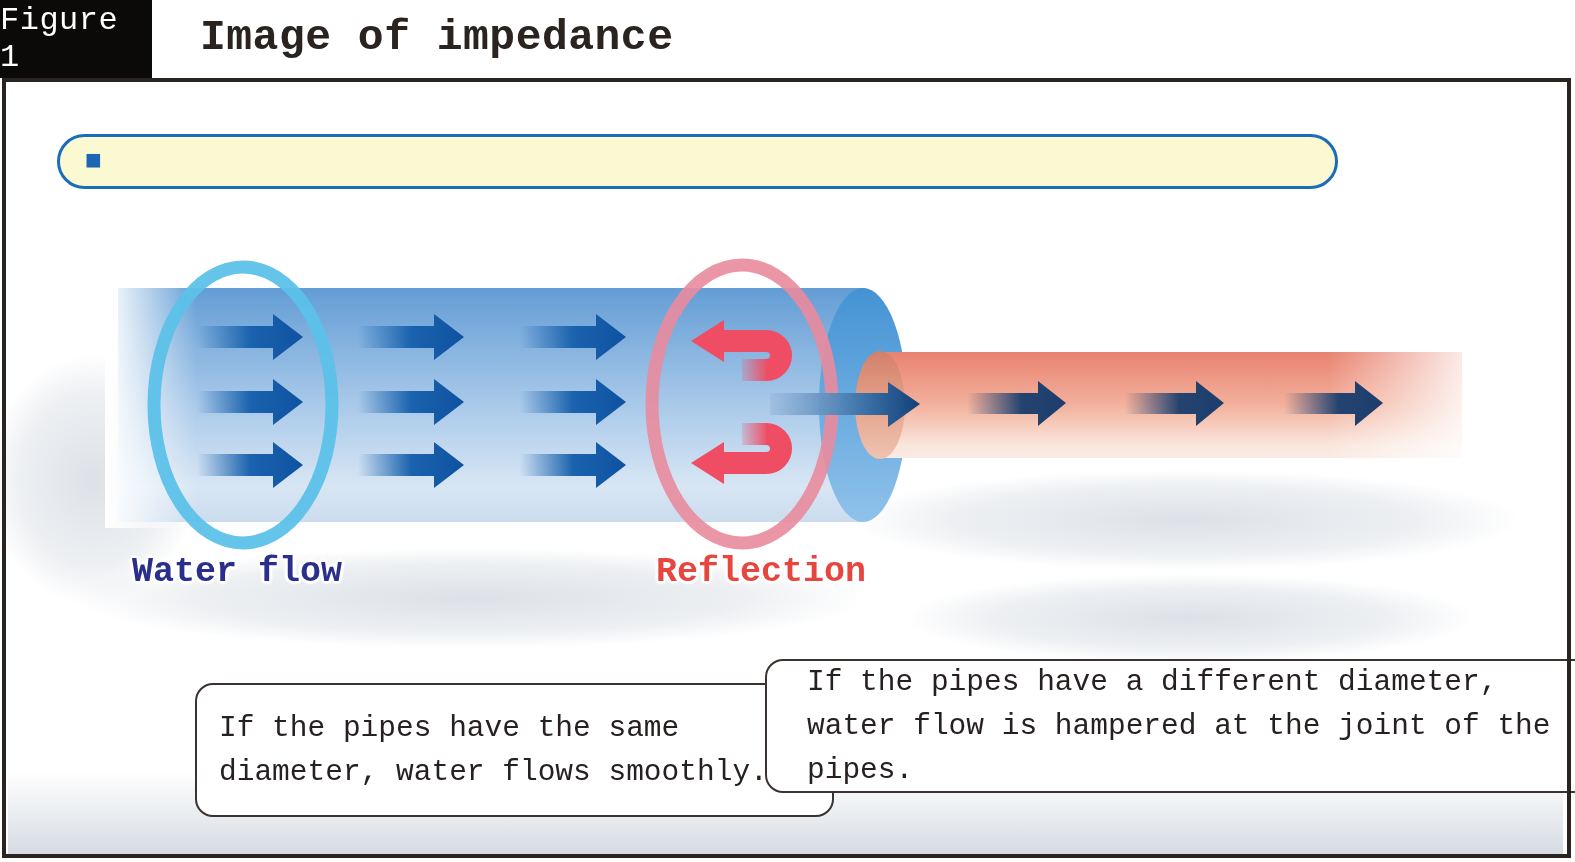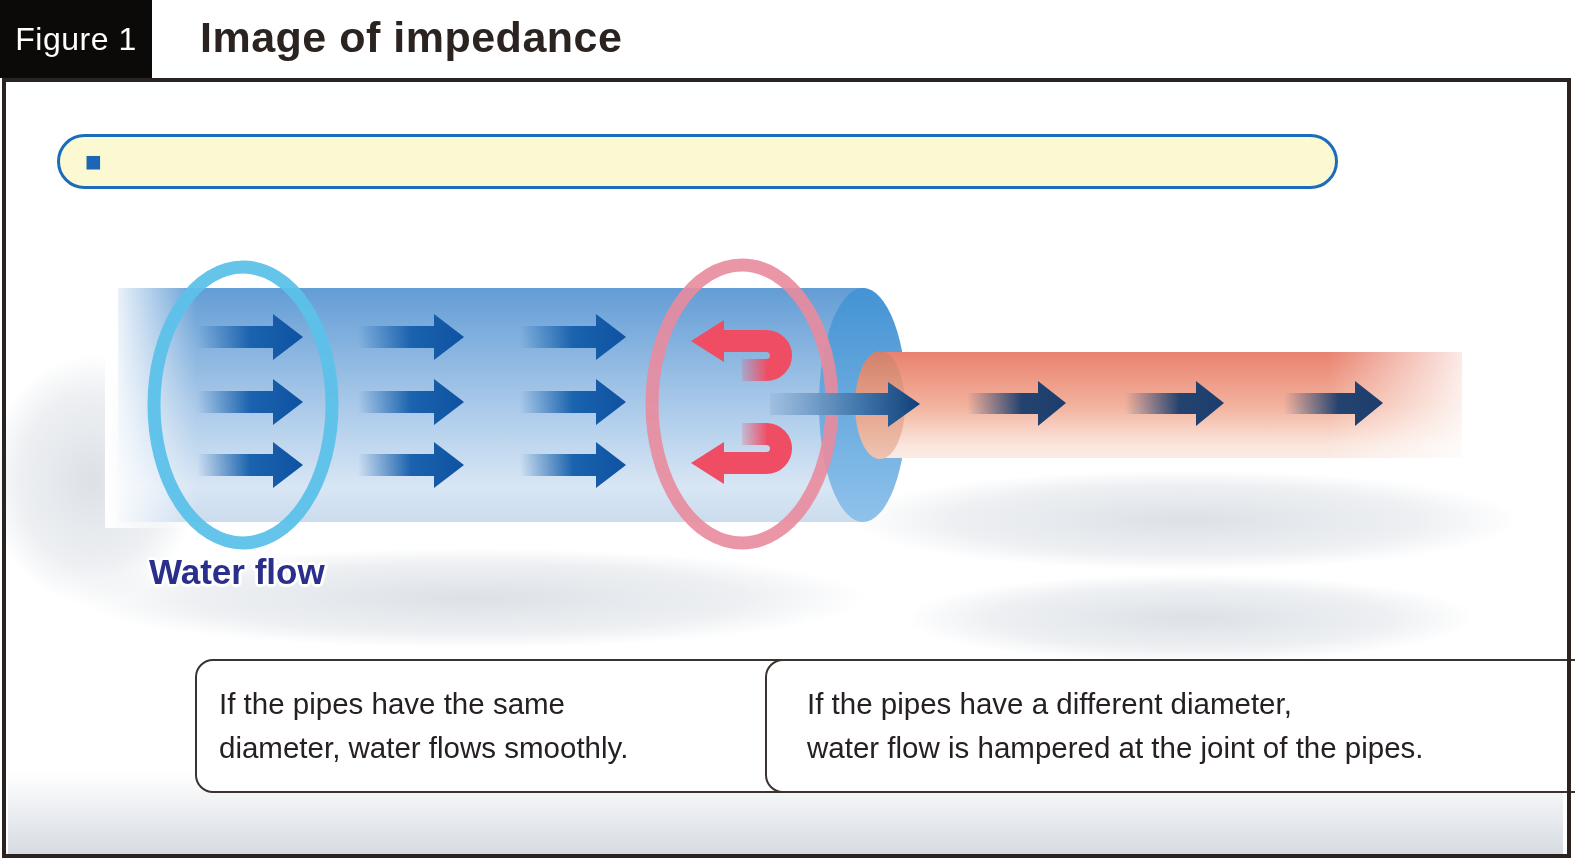--- a/index.html
+++ b/index.html
@@ -1,21 +1,21 @@
 <!DOCTYPE html>
 <html><head>
 <meta charset="utf-8">
 <style>
   * { box-sizing: border-box; margin: 0; padding: 0; }
   html,body { background:#ffffff; }
   .page {
     position: relative;
     width: 1575px; height: 862px;
     background: #ffffff;
-    font-family: Liberation Sans, sans-serif;
+    font-family: Liberation Mono, monospace;
     overflow: hidden;
   }
   
   .fig-tab {
     position: absolute; left: 0; top: 0;
     width: 152px; height: 78px;
     background: #0c0a09;
     display: flex; align-items: center; justify-content: center;
   }
   .fig-tab span { color: #ffffff; font-size: 32px; letter-spacing: 0.5px; }
@@ -51,37 +51,37 @@
   .callout .bullet { color: #1d66b6; font-size: 28px; line-height: 1; margin-right: 3px; }
   .callout .callout-text { font-size: 30px; color: #29211e; white-space: nowrap; }
   
   .diagram-svg { position: absolute; left: 0; top: 240px; width: 1575px; height: 420px; z-index: 1; }
   .pipe-label {
     position: absolute; z-index: 2;
     font-size: 35px; font-weight: bold; letter-spacing: 0px;
     text-shadow: -2px -2px 0 #fff, 2px -2px 0 #fff, -2px 2px 0 #fff, 2px 2px 0 #fff,
                  0 -3px 2px #fff, 0 3px 2px #fff, -3px 0 2px #fff, 3px 0 2px #fff;
   }
-  .label-water { left: 149px; top: 552px; color: #2b2f8c; }
+  .label-water { left: 132px; top: 552px; color: #2b2f8c; }
   .label-reflection { left: 656px; top: 552px; color: #e7463f; }
   
   .note {
     position: absolute; top: 659px; height: 134px;
     background: #ffffff;
     border: 2.5px solid #3a3330;
     border-radius: 18px;
     display: flex; align-items: center;
     padding: 8px 22px;
     z-index: 2;
   }
   .note .note-text {
     font-size: 29.5px; color: #262120; line-height: 1.5;
     white-space: pre-line;
   }
-  .note-left  { left: 195px; width: 639px; }
+  .note-left  { left: 195px; width: 639px; margin-top: 24px; }
   .note-right { left: 765px; width: 909px; padding-left: 40px; }
 </style>
 </head>
 <body>
 
 <div class="page">
 
   <div class="fig-tab">
     <span>Figure 1</span>
   </div>
@@ -194,20 +194,21 @@
     <path d="M770 393 H888 V382 L920 404 L888 427 V415 H770 Z" fill="url(#agCross)"></path>
 
     <g fill="url(#agNavy)">
       <path d="M967 393 H1038 V381 L1066 403 L1038 426 V414 H967 Z"></path>
       <path d="M1125 393 H1196 V381 L1224 403 L1196 426 V414 H1125 Z"></path>
       <path d="M1284 393 H1355 V381 L1383 403 L1355 426 V414 H1284 Z"></path>
     </g>
   </svg>
 
   <div class="pipe-label label-water">Water flow</div>
+  <div class="pipe-label label-reflection">Reflection</div>
 
   <div class="note note-left">
     <span class="note-text">If the pipes have the same
 diameter, water flows smoothly.</span>
   </div>
   <div class="note note-right">
     <span class="note-text">If the pipes have a different diameter,
 water flow is hampered at the joint of the pipes.</span>
   </div>
 

